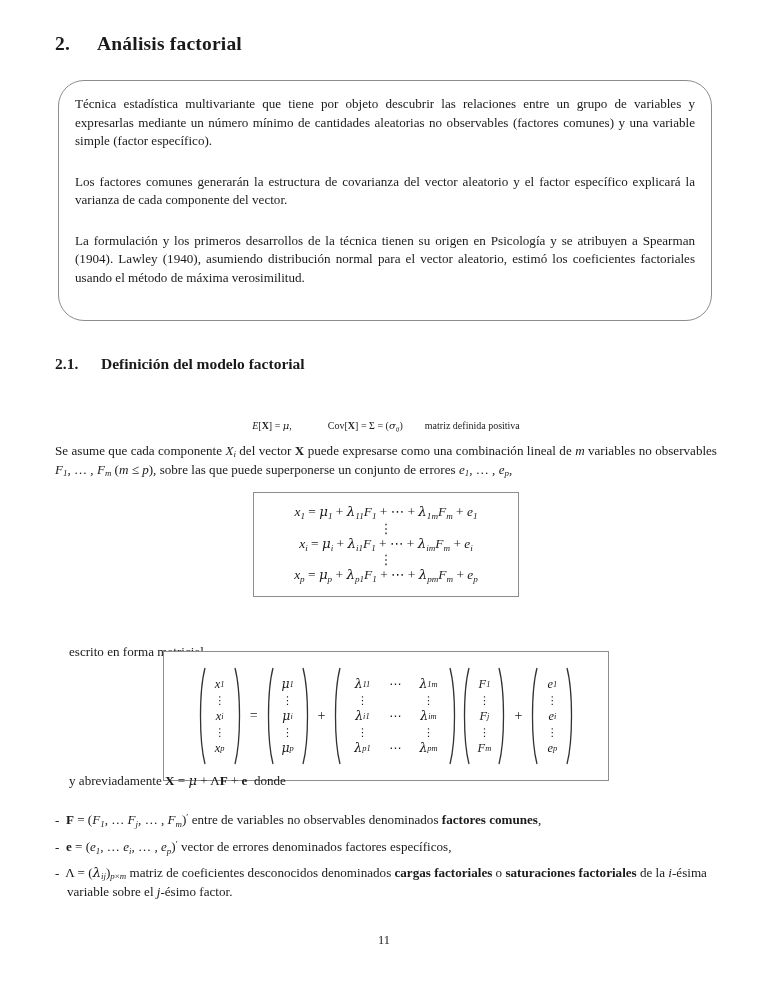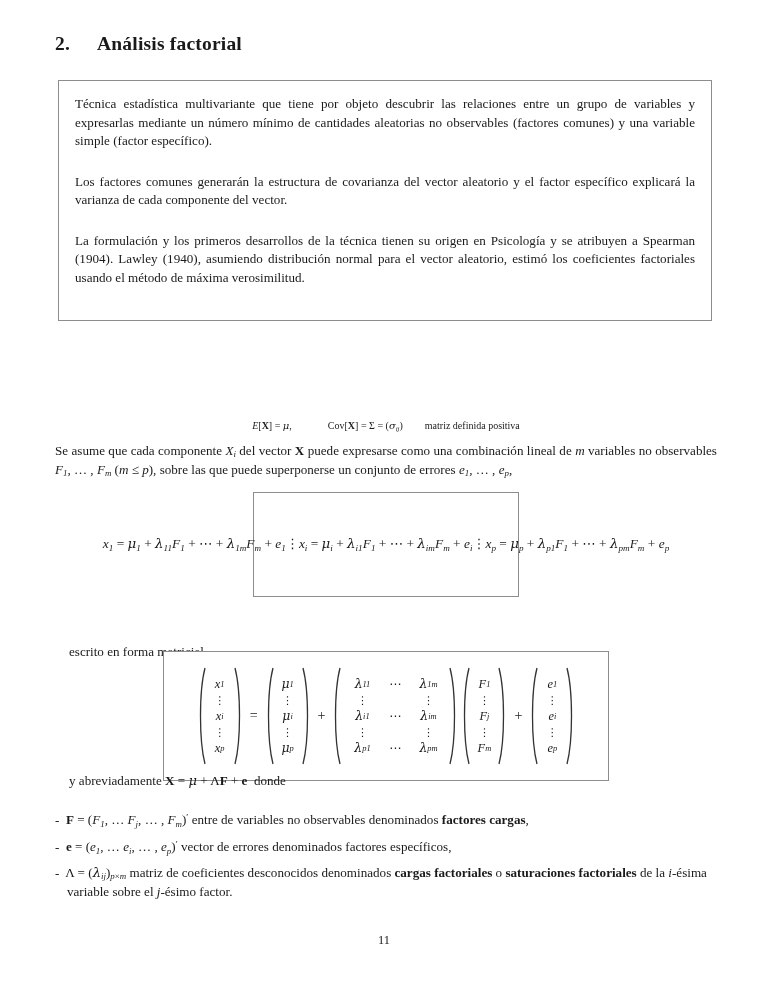--- a/index.html
+++ b/index.html
@@ -46,20 +46,21 @@
     background: #fff;
     box-sizing: border-box;
   }
   .intro-box {
     position: absolute;
     left: 58px;
     top: 80px;
     width: 654px;
     height: 241px;
     padding: 14px 16px 10px 16px;
+    border-radius: 26px;
   }
   .intro-box p {
     margin: 0;
     font-size: 13.1px;
     line-height: 1.42;
     text-align: justify;
     text-justify: inter-word;
   }
   .intro-box p + p { margin-top: 22px; }
 
@@ -119,21 +120,21 @@
     font-size: 0.68em;
     vertical-align: -0.28em;
     font-style: italic;
   }
   sub.up { font-style: normal; }
   sup { font-size: 0.7em; vertical-align: 0.45em; font-style: normal; }
 
   
   .eqstack {
     display: flex;
-    flex-direction: row;
+    flex-direction: column;
     align-items: center;
     font-size: 13.4px;
     line-height: 1.0;
   }
   .eqstack .row { padding: 1px 0; white-space: nowrap; }
   .eqstack .vdots {
     font-size: 13px;
     line-height: 0.85;
     letter-spacing: 0;
     padding: 1px 0 2px 0;
@@ -202,20 +203,23 @@
   <div class="abs" style="left:55px; top:33px; width:660px;">
     <h1 class="sec-title"><span class="num">2.</span><span>Análisis factorial</span></h1>
   </div>
 
   <div class="framed intro-box">
     <p>Técnica estadística multivariante que tiene por objeto descubrir las relaciones entre un grupo de variables y expresarlas mediante un número mínimo de cantidades aleatorias no observables (factores comunes) y una variable simple (factor específico).</p>
     <p>Los factores comunes generarán la estructura de covarianza del vector aleatorio y el factor específico explicará la varianza de cada componente del vector.</p>
     <p>La formulación y los primeros desarrollos de la técnica tienen su origen en Psicología y se atribuyen a Spearman (1904). Lawley (1940), asumiendo distribución normal para el vector aleatorio, estimó los coeficientes factoriales usando el método de máxima verosimilitud.</p>
   </div>
 
+  <div class="abs" style="left:55px; top:355px; width:660px;">
+    <h2 class="subsec-title"><span class="num">2.1.</span><span>Definición del modelo factorial</span></h2>
+  </div>
 
 
   <div class="abs" style="left:55px; top:420px; width:662px;">
     <p class="centered-eq"><span class="math">E</span>[<span class="bf">X</span>] = <span class="greek">μ</span>,<span style="display:inline-block;width:36px"></span>Cov[<span class="bf">X</span>] = <span class="mathup">Σ</span> = (<span class="greek">σ</span><sub>ij</sub>)<span style="display:inline-block;width:22px"></span><span class="mathup" style="font-style:normal">matriz definida positiva</span></p>
   </div>
 
   <div class="abs" style="left:55px; top:442px; width:662px;">
     <p class="para">Se asume que cada componente <span class="math">X</span><sub>i</sub> del vector <span class="bf">X</span> puede expresarse como una combinación lineal de <span class="math">m</span> variables no observables <span class="math">F</span><sub>1</sub>, … , <span class="math">F</span><sub>m</sub> (<span class="math">m</span> ≤ <span class="math">p</span>), sobre las que puede superponerse un conjunto de errores <span class="math">e</span><sub>1</sub>, … , <span class="math">e</span><sub>p</sub>,</p>
   </div>
 
@@ -421,21 +425,21 @@
       </div>
 
     </div>
   </div>
 
   <div class="abs" style="left:55px; top:758px; width:662px;">
     <p class="plain">y abreviadamente <span class="bf">X</span> = <span class="greek">μ</span> + <span class="mathup">Λ</span><span class="bf">F</span> + <span class="bf">e</span>&nbsp; donde</p>
   </div>
 
   <div class="abs" style="left:55px; top:811px; width:662px;">
-    <p class="bullet">-&nbsp; <span class="bf">F</span> = (<span class="math">F</span><sub>1</sub>, … <span class="math">F</span><sub>j</sub>, … , <span class="math">F</span><sub>m</sub>)<sup>′</sup><span style="display:inline"> entre de variables no observables denominados </span><span style="font-weight:bold">factores cargas</span><span>,</span></p>
+    <p class="bullet">-&nbsp; <span class="bf">F</span> = (<span class="math">F</span><sub>1</sub>, … <span class="math">F</span><sub>j</sub>, … , <span class="math">F</span><sub>m</sub>)<sup>′</sup><span style="display:inline"> entre de variables no observables denominados </span><span style="font-weight:bold">factores comunes</span><span>,</span></p>
   </div>
 
   <div class="abs" style="left:55px; top:838px; width:662px;">
     <p class="bullet">-&nbsp; <span class="bf">e</span> = (<span class="math">e</span><sub>1</sub>, … <span class="math">e</span><sub>i</sub>, … , <span class="math">e</span><sub>p</sub>)<sup>′</sup><span> vector de errores denominados </span><span style="font-weight:normal">factores específicos</span><span>,</span></p>
   </div>
 
   <div class="abs" style="left:55px; top:864px; width:662px;">
     <p class="bullet">-&nbsp; <span class="mathup">Λ</span> = (<span class="greek">λ</span><sub>ij</sub>)<sub class="up"><span class="math">p</span>×<span class="math">m</span></sub><span> matriz de coeficientes desconocidos denominados </span><span style="font-weight:bold">cargas factoriales</span><span> o </span><span style="font-weight:bold">saturaciones factoriales</span><span> de la <span class="math">i</span>-ésima variable sobre el <span class="math">j</span>-ésimo factor.</span></p>
   </div>
 

